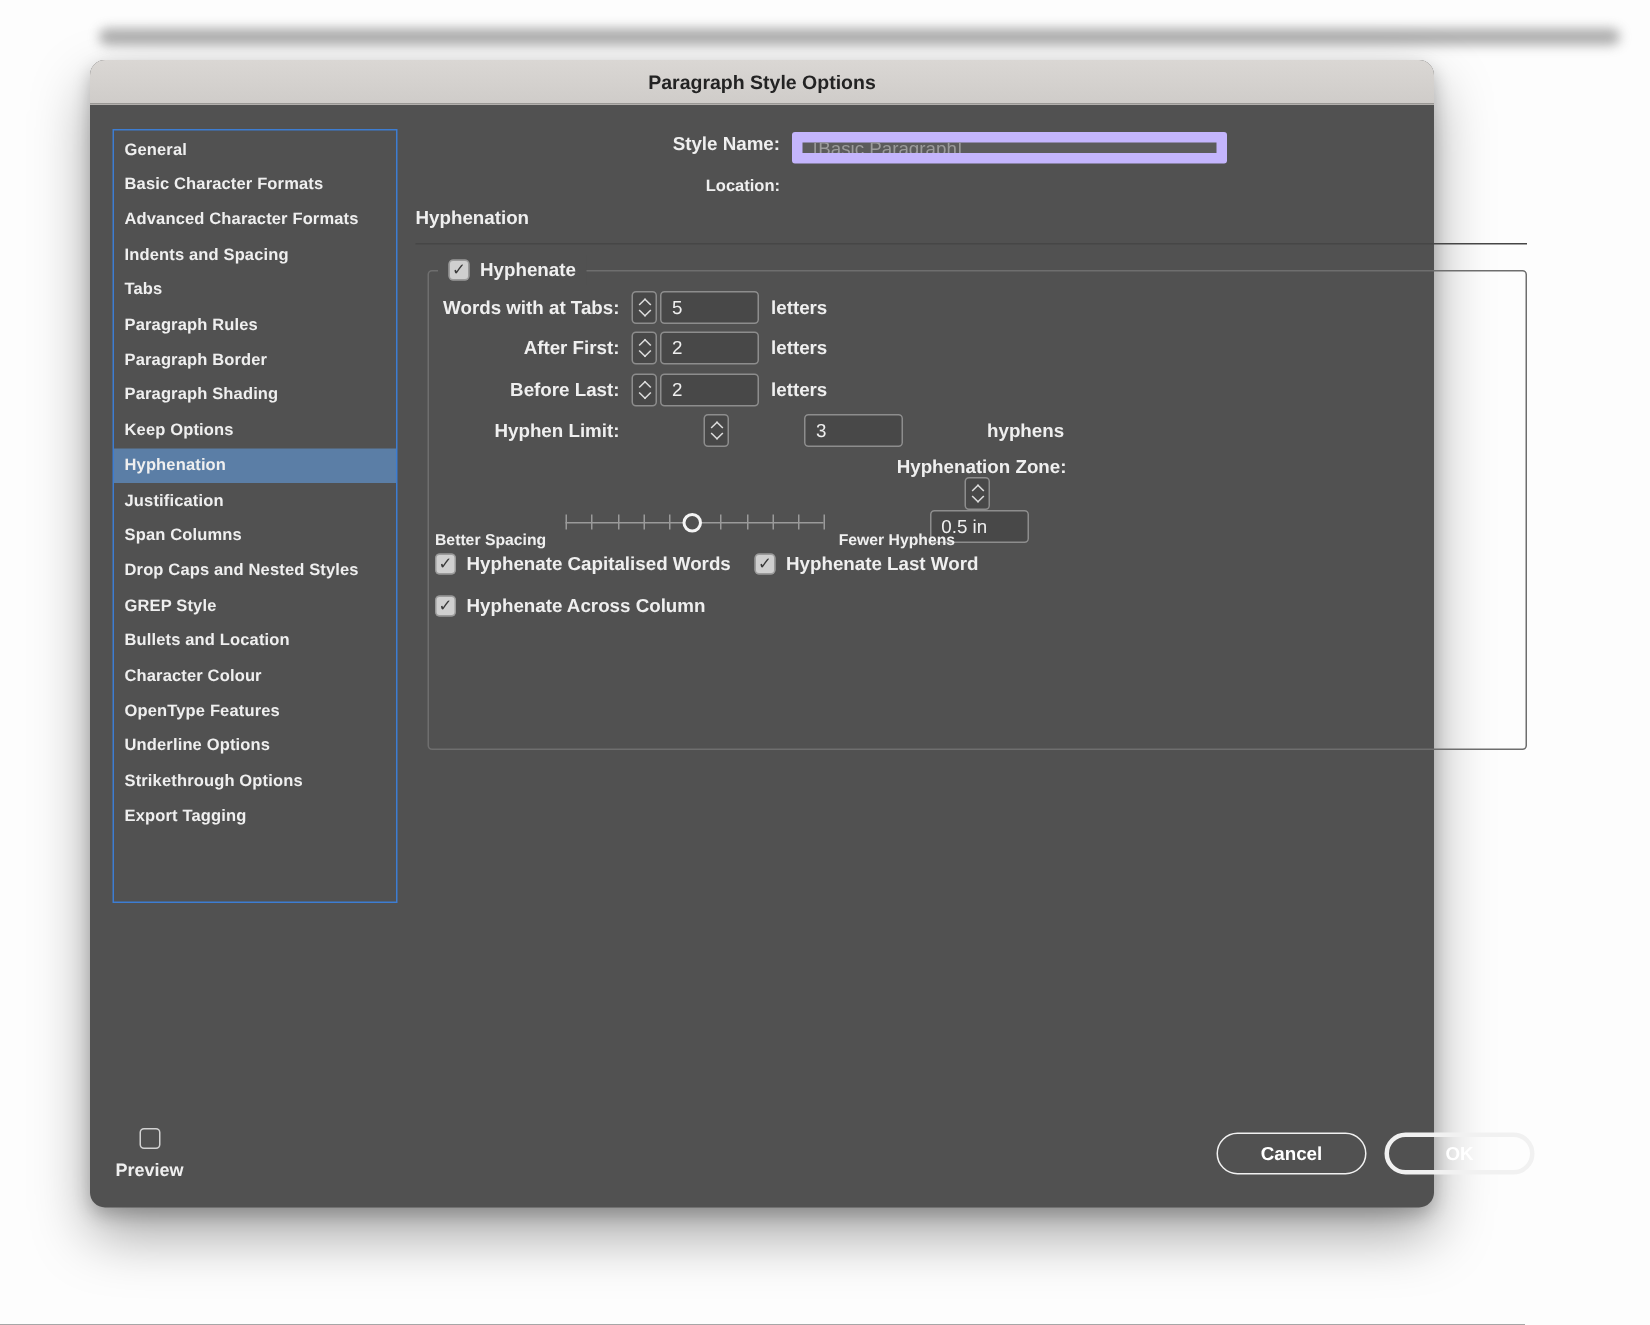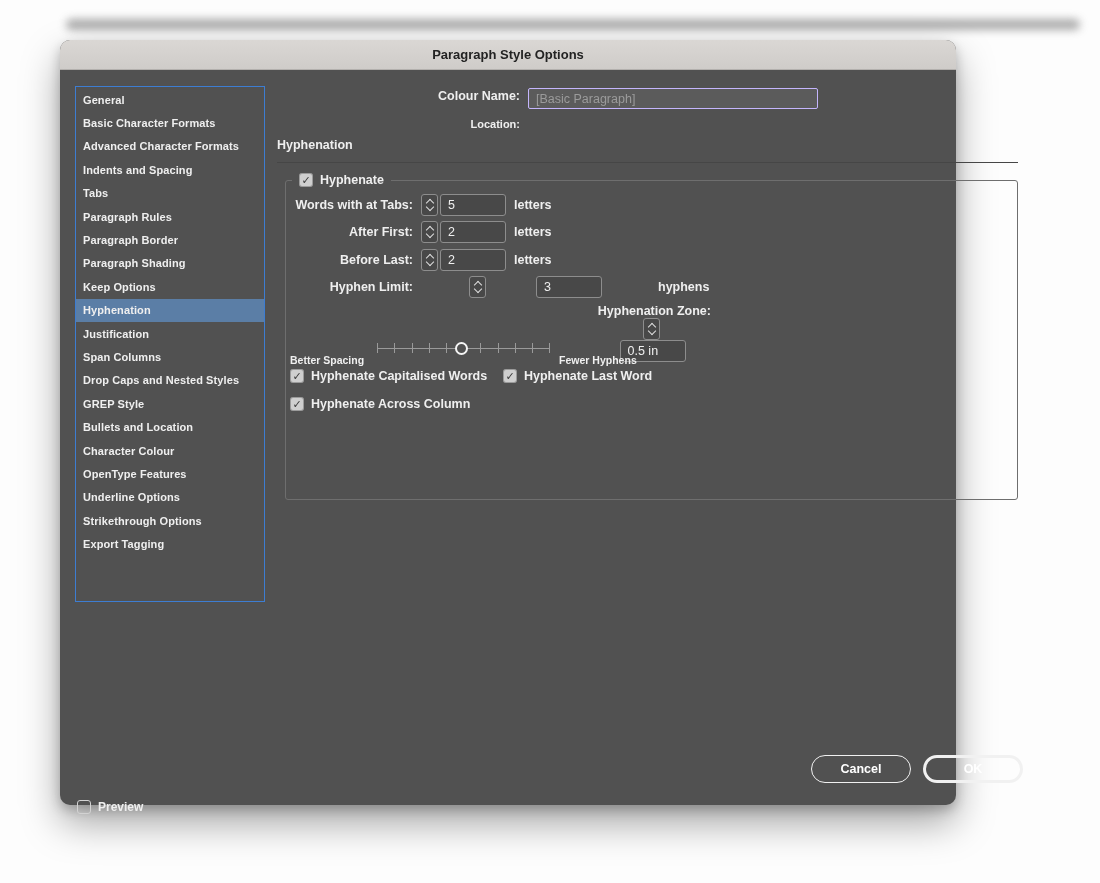--- a/index.html
+++ b/index.html
@@ -23,21 +23,21 @@
   
   .sidebar-box{position:absolute;left:15px;top:46px;width:190px;height:516px;
     border:1px solid var(--sidebar-border);padding-top:1px;}
   .side-item{height:23.4px;display:flex;align-items:center;padding-left:7px;cursor:default;}
   .side-item.selected{background:var(--selected-item-bg);}
   .side-label{font-size:11px;font-weight:600;color:var(--text);letter-spacing:.1px;}
   
   .hdr-label{position:absolute;left:340px;width:120px;text-align:right;color:var(--text);
     font-weight:bold;font-size:12.5px;}
   .stylename-input{position:absolute;left:468px;top:48px;width:290px;height:21px;
-    background:var(--stylename-bg);border:1px solid #c4b5fd;border-radius:2px;color:var(--muted-text);
+    background:var(--stylename-bg);border:7px solid #c4b5fd;border-radius:2px;color:var(--muted-text);
     font-size:12.5px;padding:0 7px;font-family:inherit;}
   
   .panel-title{position:absolute;left:217px;top:98px;font-size:12.5px;font-weight:600;color:var(--text);}
   .panel-sep{position:absolute;left:217px;top:122px;width:741px;height:1px;background:var(--separator);}
   .fieldset{position:absolute;left:225px;top:140px;width:733px;height:320px;
     border:1px solid var(--fieldset-border);border-radius:3px;}
   .legend{position:absolute;top:-11px;left:6px;height:20px;display:flex;align-items:center;gap:7px;
     background:var(--dialog-bg);padding:0 7px;}
   .cb{width:14px;height:14px;border-radius:3px;background:var(--checkbox-bg);flex:none;
     display:inline-flex;align-items:center;justify-content:center;box-shadow:inset 0 0 0 1px rgba(0,0,0,.25);}
@@ -59,21 +59,21 @@
   .slider-row{position:absolute;left:0;top:156px;width:100%;height:22px;display:flex;align-items:center;padding-left:4px;}
   .sl-label{font-size:10.5px;font-weight:bold;color:var(--text);margin-top:24px;}
   .sl-track{position:relative;width:172px;height:18px;margin-left:13px;flex:none;}
   .sl-line{position:absolute;left:0;right:0;top:8.5px;height:1px;background:#9a9a9a;}
   .sl-tick{position:absolute;top:4px;width:1px;height:10px;background:#9a9a9a;}
   .sl-knob{position:absolute;top:2.5px;width:13px;height:13px;margin-left:-6.5px;border-radius:50%;
     background:var(--dialog-bg);border:2.5px solid #f5f5f5;}
   .sl-right{margin-left:10px;}
   .cbgroup{position:absolute;height:22px;display:flex;align-items:center;gap:7px;}
   
-  .preview-group{position:absolute;left:17px;top:753px;height:28px;display:flex;align-items:center;gap:7px;}
+  .preview-group{position:absolute;left:17px;top:712px;height:28px;display:flex;align-items:center;gap:7px;flex-direction:column;}
   .btn{position:absolute;top:715px;width:100px;height:28px;border-radius:14px;background:transparent;
     color:#fff;font-size:12.5px;font-weight:600;font-family:inherit;display:flex;align-items:center;justify-content:center;}
   .btn.cancel{left:751px;border:1.5px solid var(--button-border);}
   .btn.ok{left:863px;border:3px solid var(--button-border);}
 </style>
 </head>
 <body>
 
 <div class="top-smudge"></div>
 
@@ -138,21 +138,21 @@
     <span class="side-label">Underline Options</span>
   </div>
       <div class="side-item">
     <span class="side-label">Strikethrough Options</span>
   </div>
       <div class="side-item">
     <span class="side-label">Export Tagging</span>
   </div>
     </div>
 
-  <span class="hdr-label" style="top:49px;">Colour Name:</span>
+  <span class="hdr-label" style="top:49px;">Style Name:</span>
   <input class="stylename-input" readonly="" value="[Basic Paragraph]" style="">
   <span class="hdr-label" style="top:78px;font-size:11px;">Location:</span>
 
   <div class="panel-title">Hyphenation</div>
   <div class="panel-sep"></div>
 
   <div class="fieldset">
     <div class="legend">
       <span class="cb on">
         <span class="cb-glyph">✓</span>

